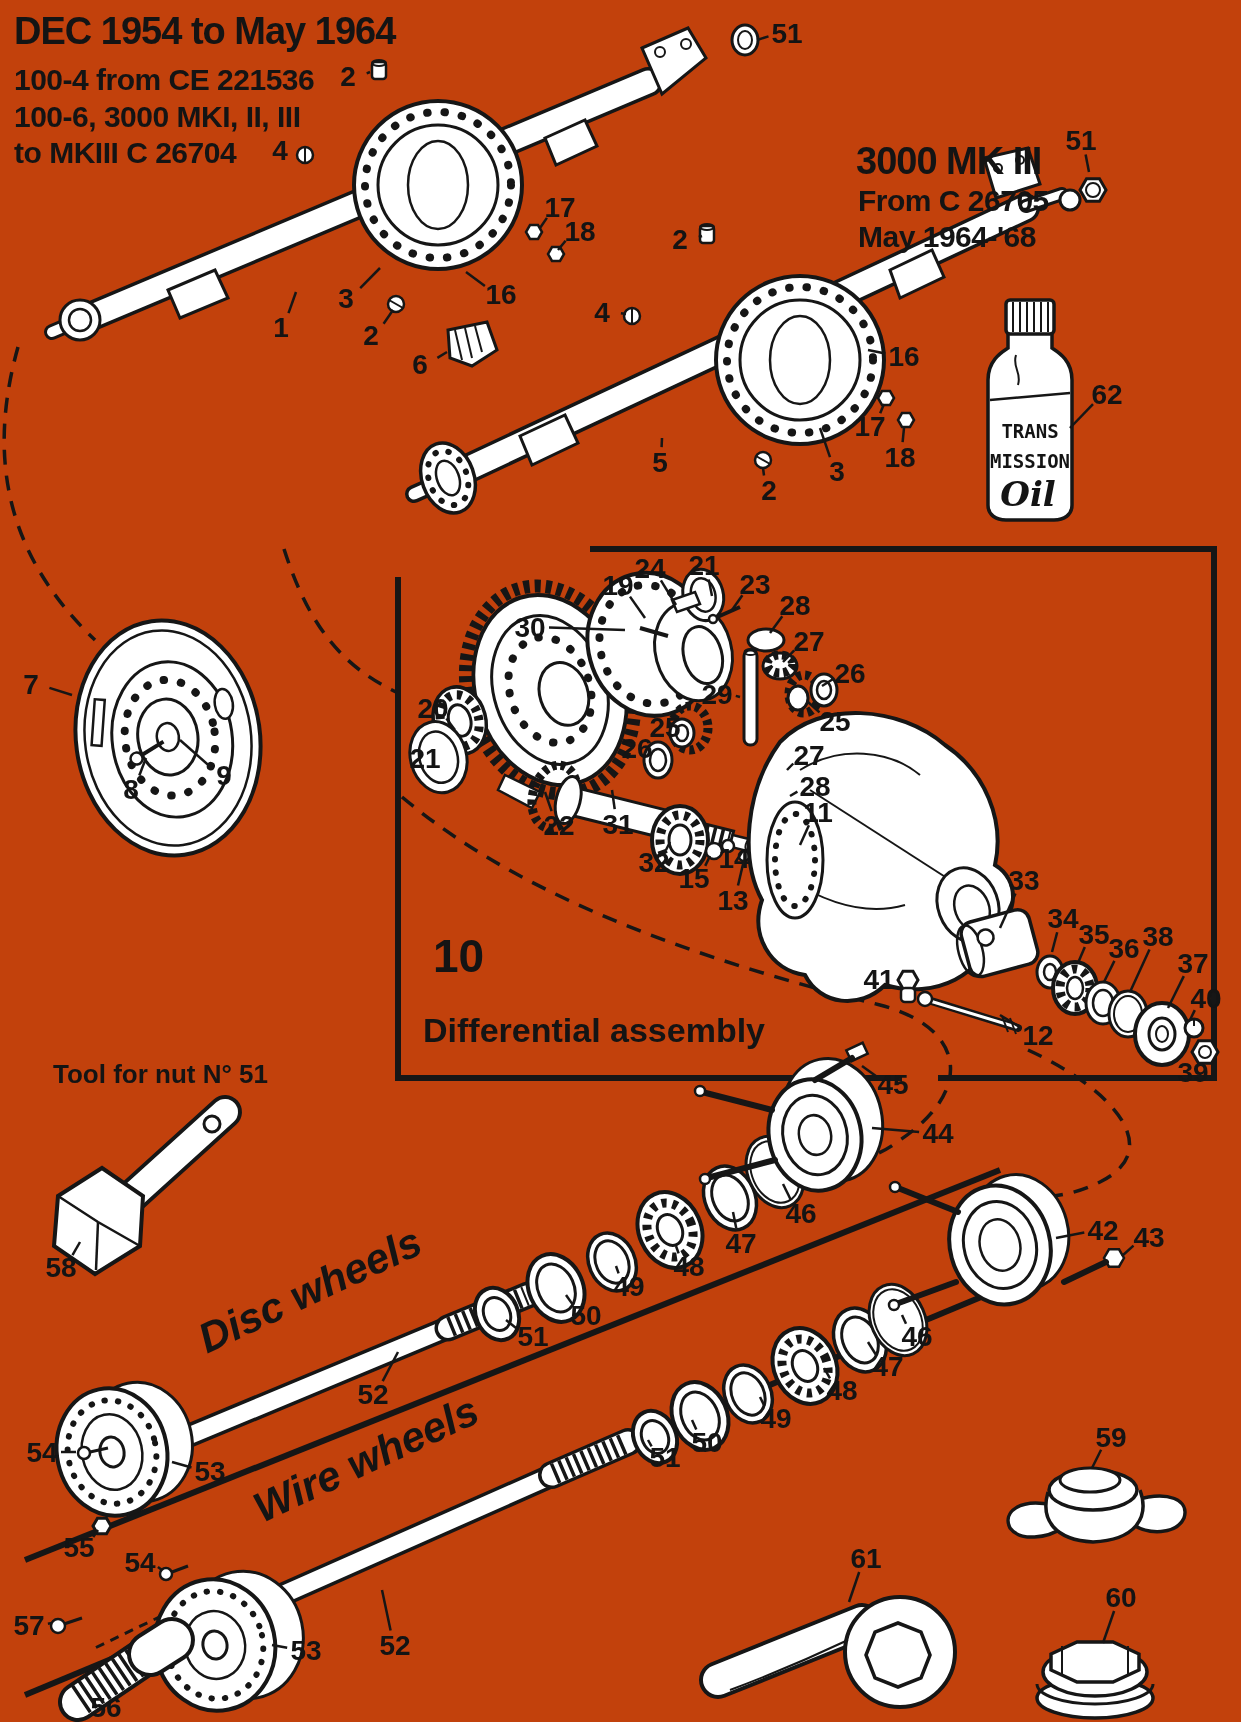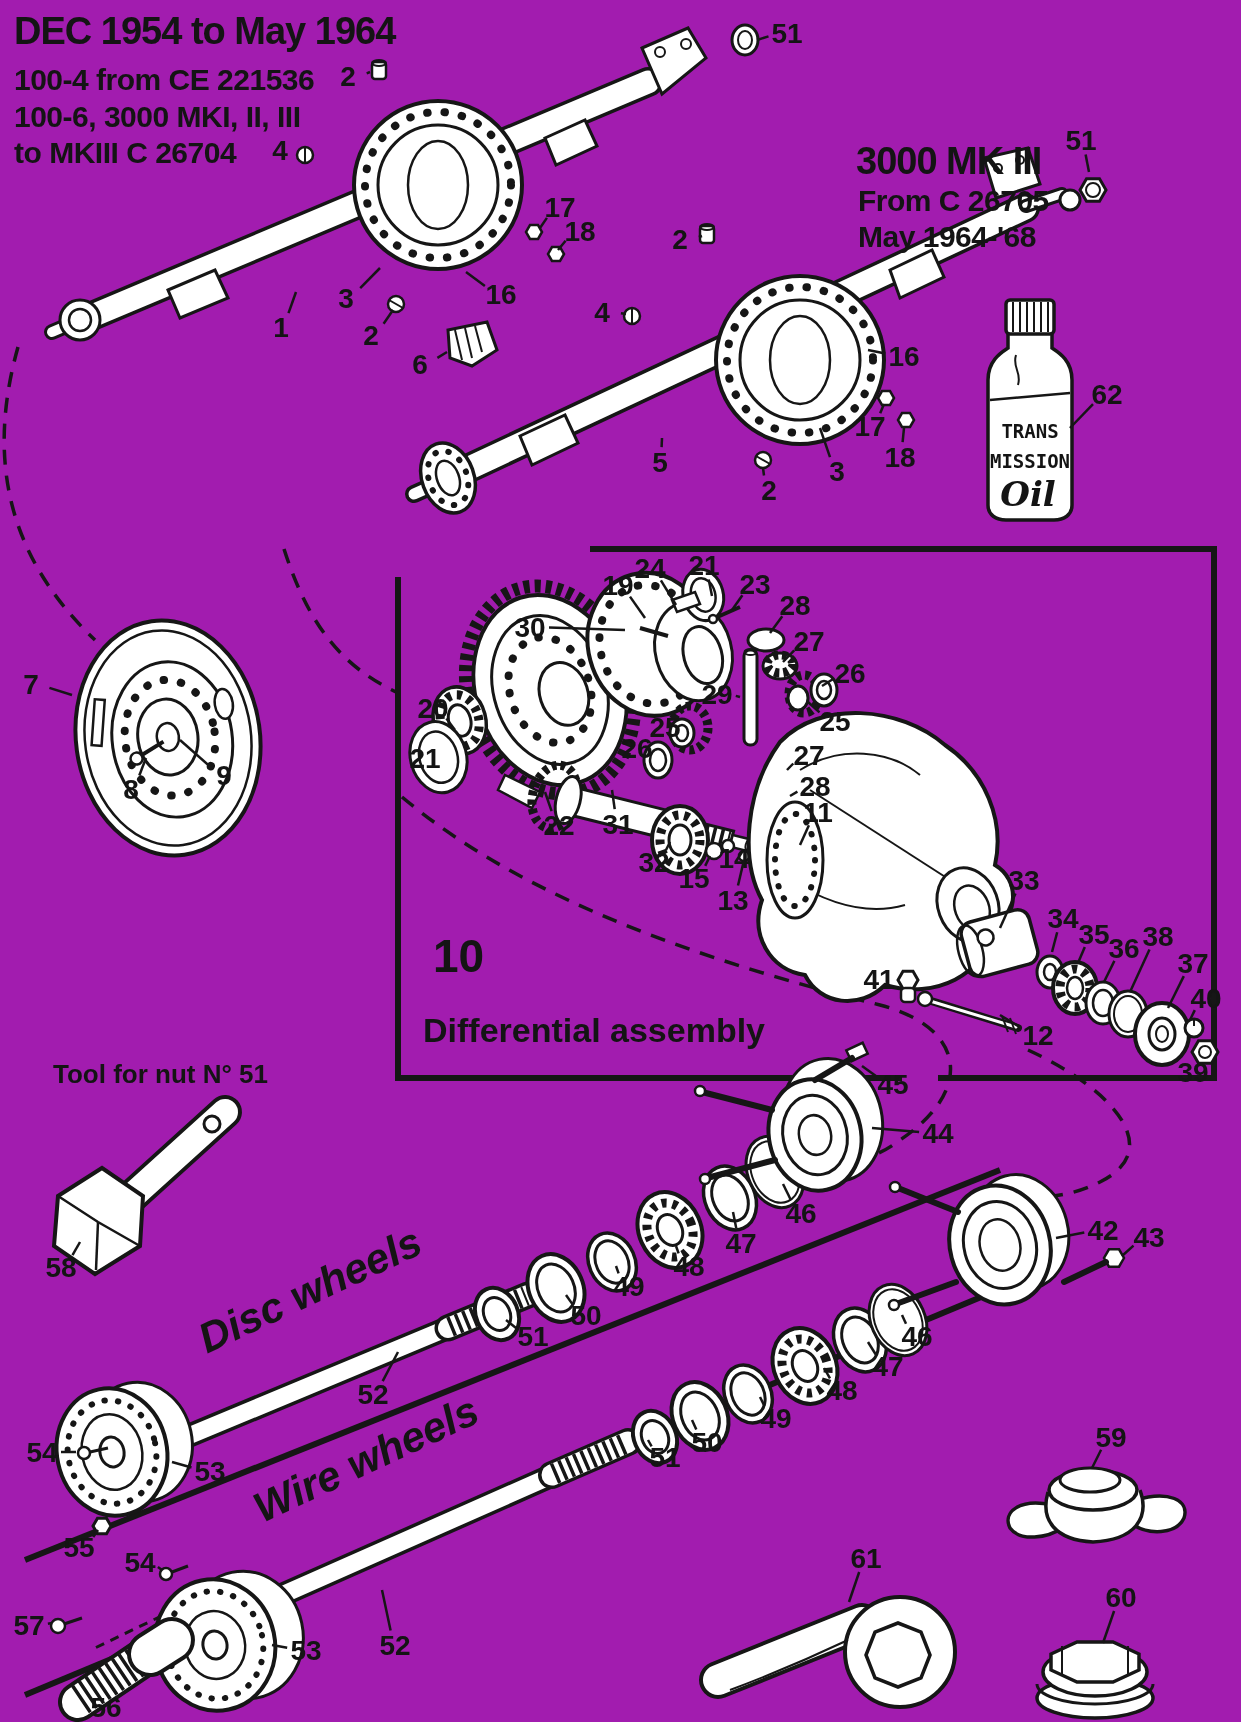--- a/index.html
+++ b/index.html
@@ -1,16 +1,16 @@
 <!DOCTYPE html>
 <html><head>
 <meta charset="utf-8">
 <style>
   html,body{margin:0;padding:0;background:#ffffff;}
-  .page{width:1241px;height:1722px;position:relative;background:#a21caf;}
+  .page{width:1241px;height:1722px;position:relative;background:#c2410c;}
   svg{display:block}
   text{font-family:"Liberation Sans",sans-serif;fill:#141414;}
   .co{font-size:28px;font-weight:bold;}
   .hdr1{font-size:38px;font-weight:bold;letter-spacing:-1px;}
   .hdr2{font-size:30px;font-weight:bold;letter-spacing:-0.5px;}
   .big{font-size:46px;font-weight:bold;}
   .sec{font-size:34px;font-weight:bold;}
   .note{font-size:26px;font-weight:bold;}
   .wheel-lbl{font-size:42px;font-weight:bold;font-style:italic;}
   .bottle-t{font-size:19px;font-family:"DejaVu Sans Mono",monospace;font-weight:bold;}

